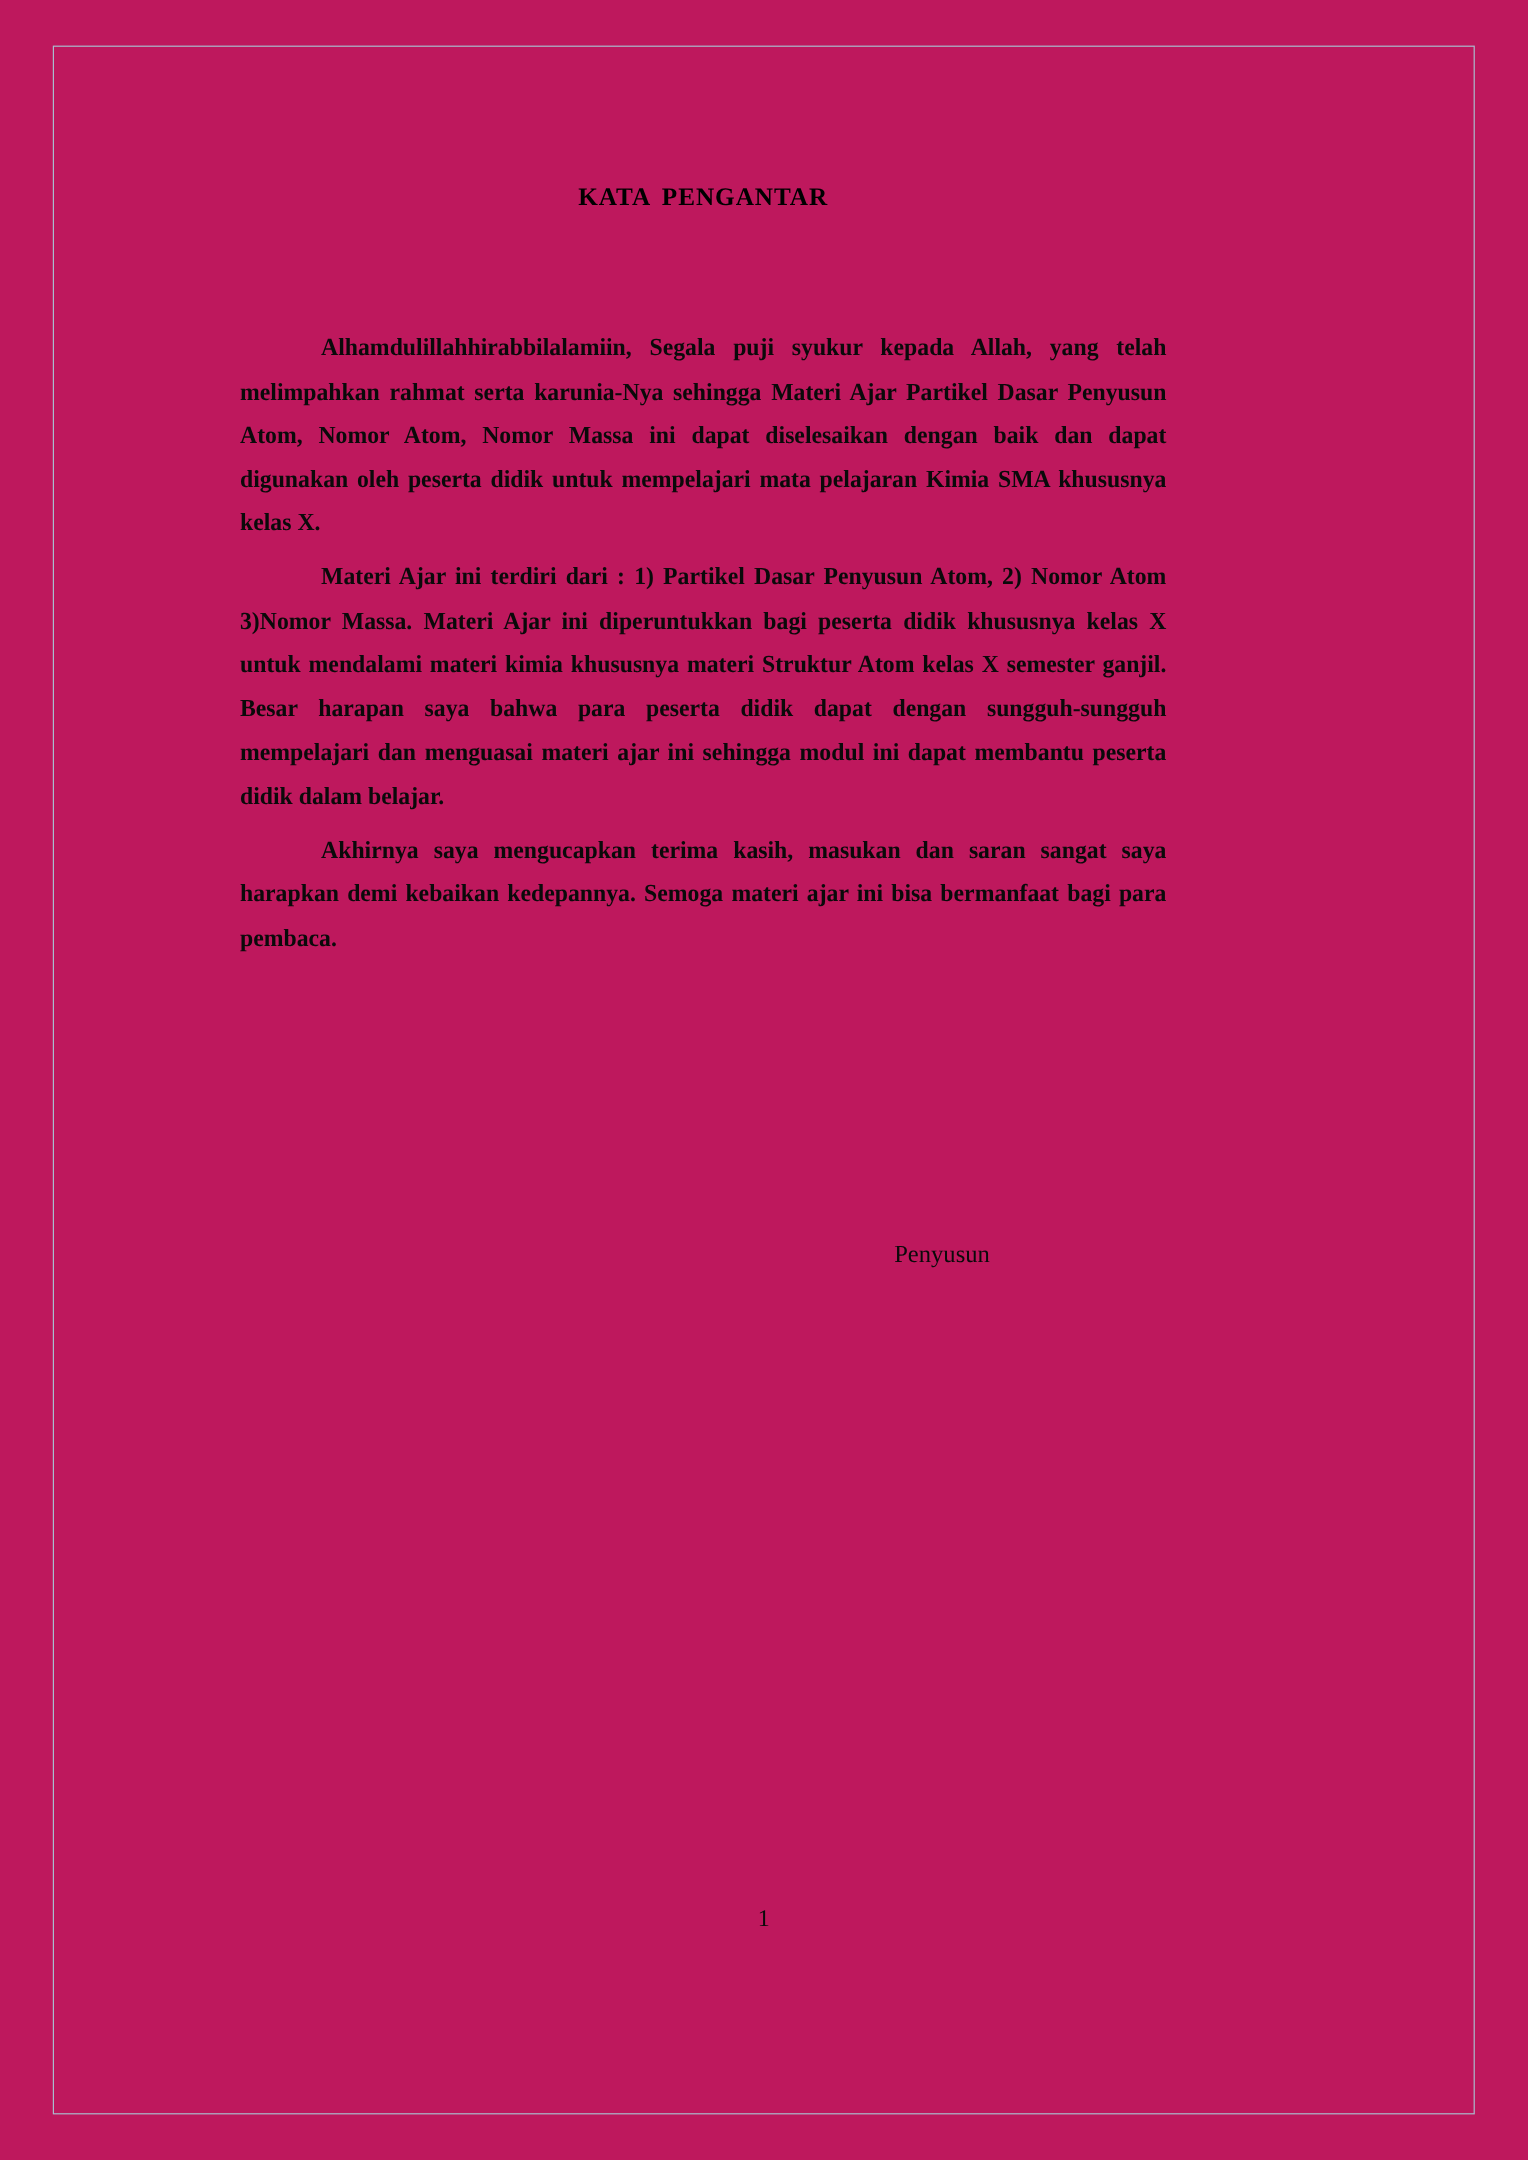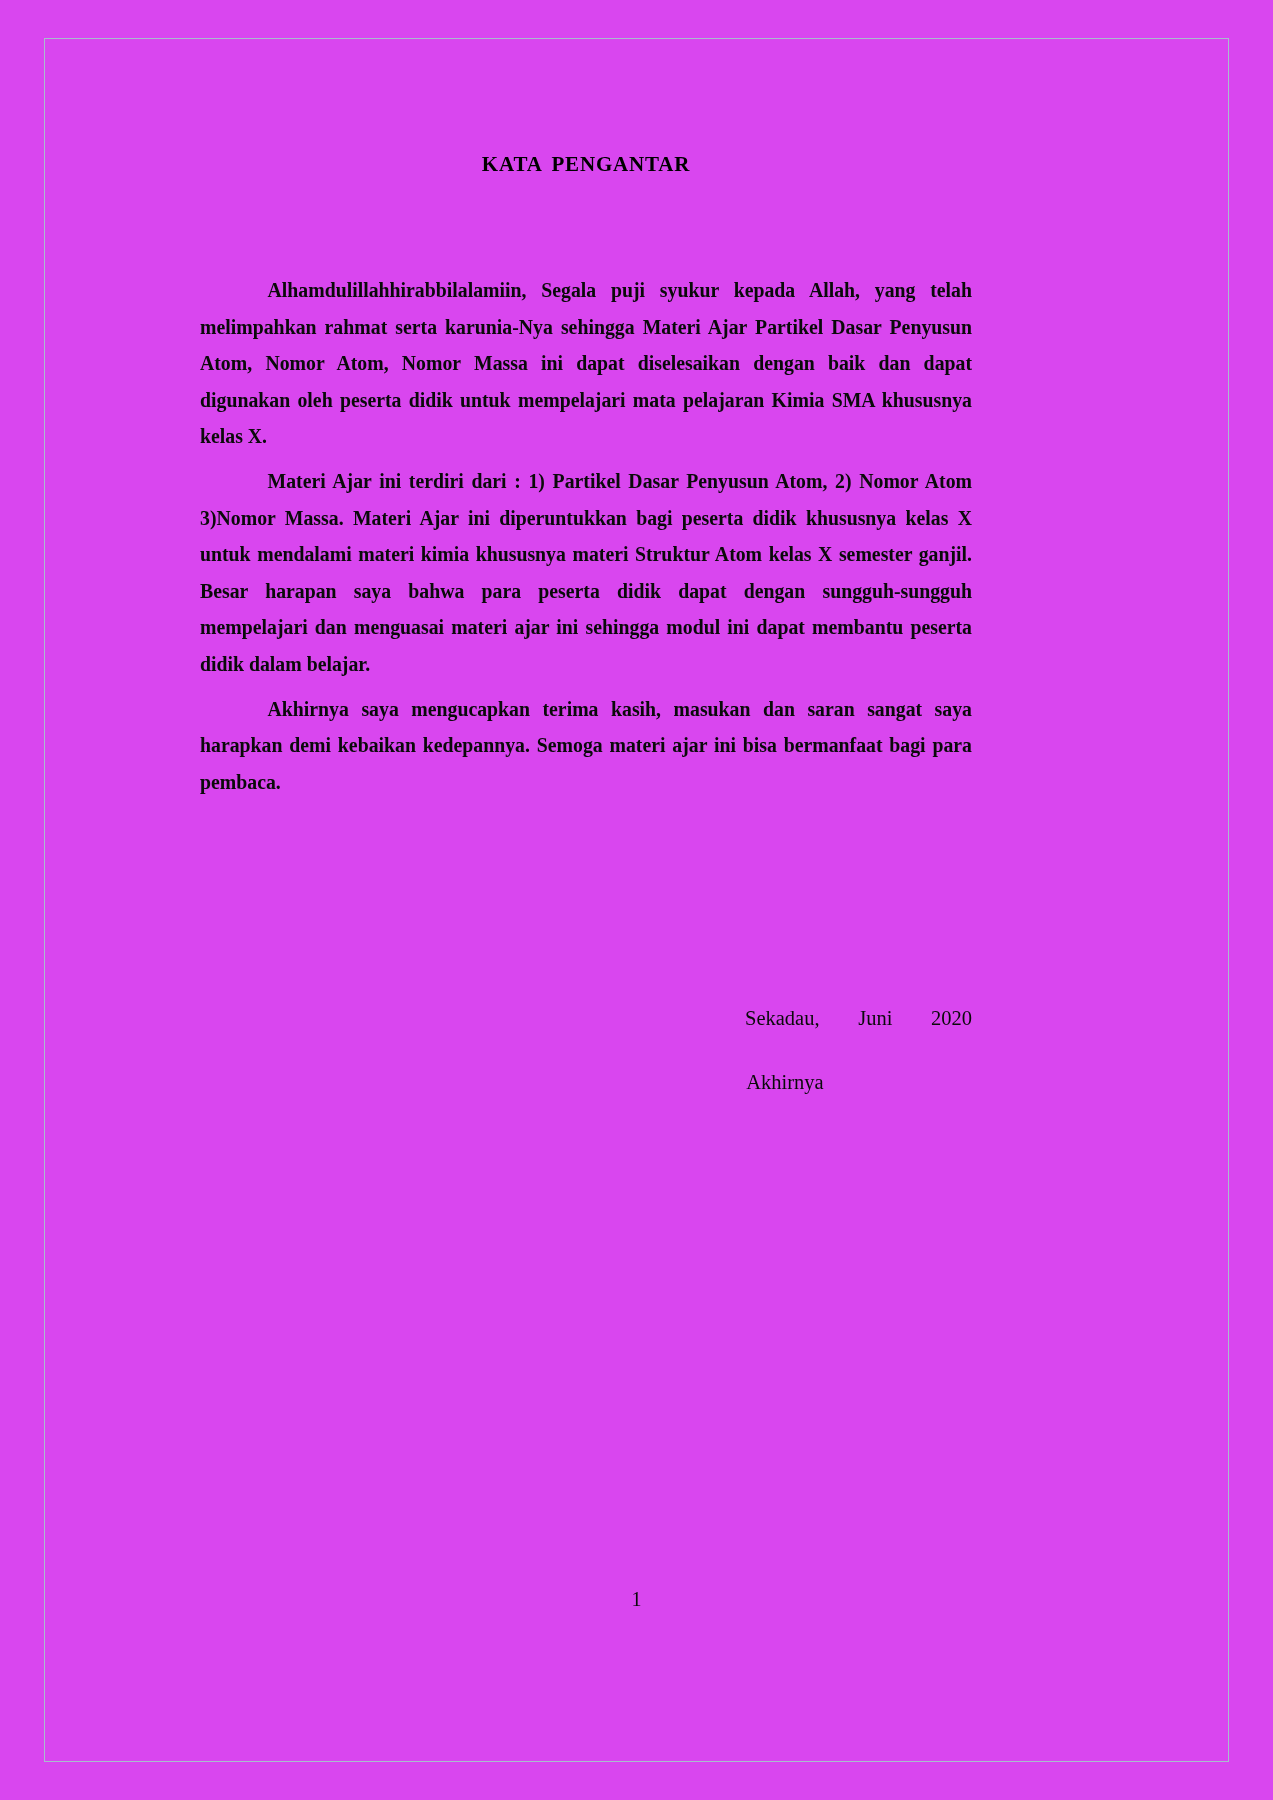--- a/index.html
+++ b/index.html
@@ -6,21 +6,21 @@
   html, body {
     margin: 0;
     padding: 0;
     background: #ffffff;
   }
 
   .page {
     position: relative;
     width: 1273px;
     height: 1800px;
-    background: #d946ef;
+    background: #be185d;
     box-sizing: border-box;
     overflow: hidden;
     font-family: "Liberation Serif", "DejaVu Serif", serif;
   }
 
   
   .page-frame {
     position: absolute;
     left: 44px;
     top: 38px;
@@ -136,22 +136,21 @@
 
     <h1 class="doc-title">KATA PENGANTAR</h1>
 
     <div class="body-block">
       <p class="para">Alhamdulillahhirabbilalamiin, Segala puji syukur kepada Allah, yang telah melimpahkan rahmat serta karunia-Nya sehingga Materi Ajar Partikel Dasar Penyusun Atom, Nomor Atom, Nomor Massa ini dapat diselesaikan dengan baik dan dapat digunakan oleh peserta didik untuk mempelajari mata pelajaran Kimia SMA khususnya kelas X.</p>
       <p class="para">Materi Ajar ini terdiri dari : 1) Partikel Dasar Penyusun Atom, 2) Nomor Atom 3)Nomor Massa. Materi Ajar ini diperuntukkan bagi peserta didik khususnya kelas X untuk mendalami materi kimia khususnya materi Struktur Atom kelas X semester ganjil. Besar harapan saya bahwa para peserta didik dapat dengan sungguh-sungguh mempelajari dan menguasai materi ajar   ini sehingga modul ini dapat membantu peserta didik dalam belajar.</p>
       <p class="para">Akhirnya saya mengucapkan terima kasih, masukan dan saran sangat saya harapkan demi kebaikan kedepannya. Semoga materi ajar ini bisa bermanfaat bagi para pembaca.</p>
     </div>
 
     <div class="signature">
-      <p class="sig-place">Sekadau, Juni 2020</p>
       <div class="sig-gap"></div>
-      <p class="sig-role">Akhirnya</p>
+      <p class="sig-role">Penyusun</p>
     </div>
 
   </div>
 
   <div class="page-number">1</div>
 
 </div>
 
 </body></html>

